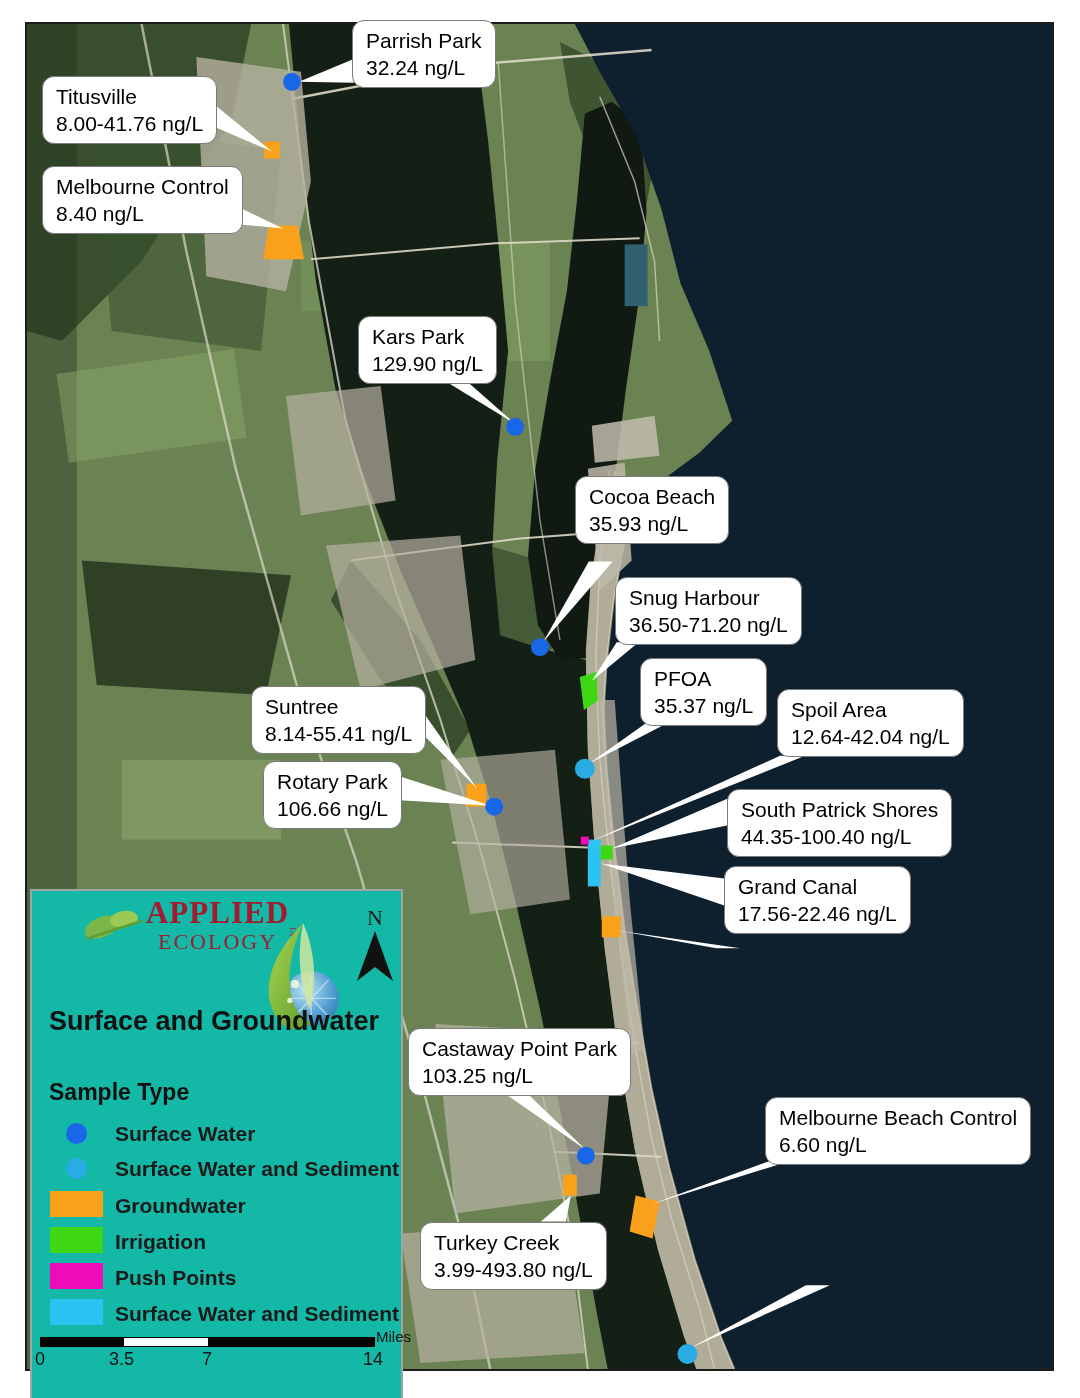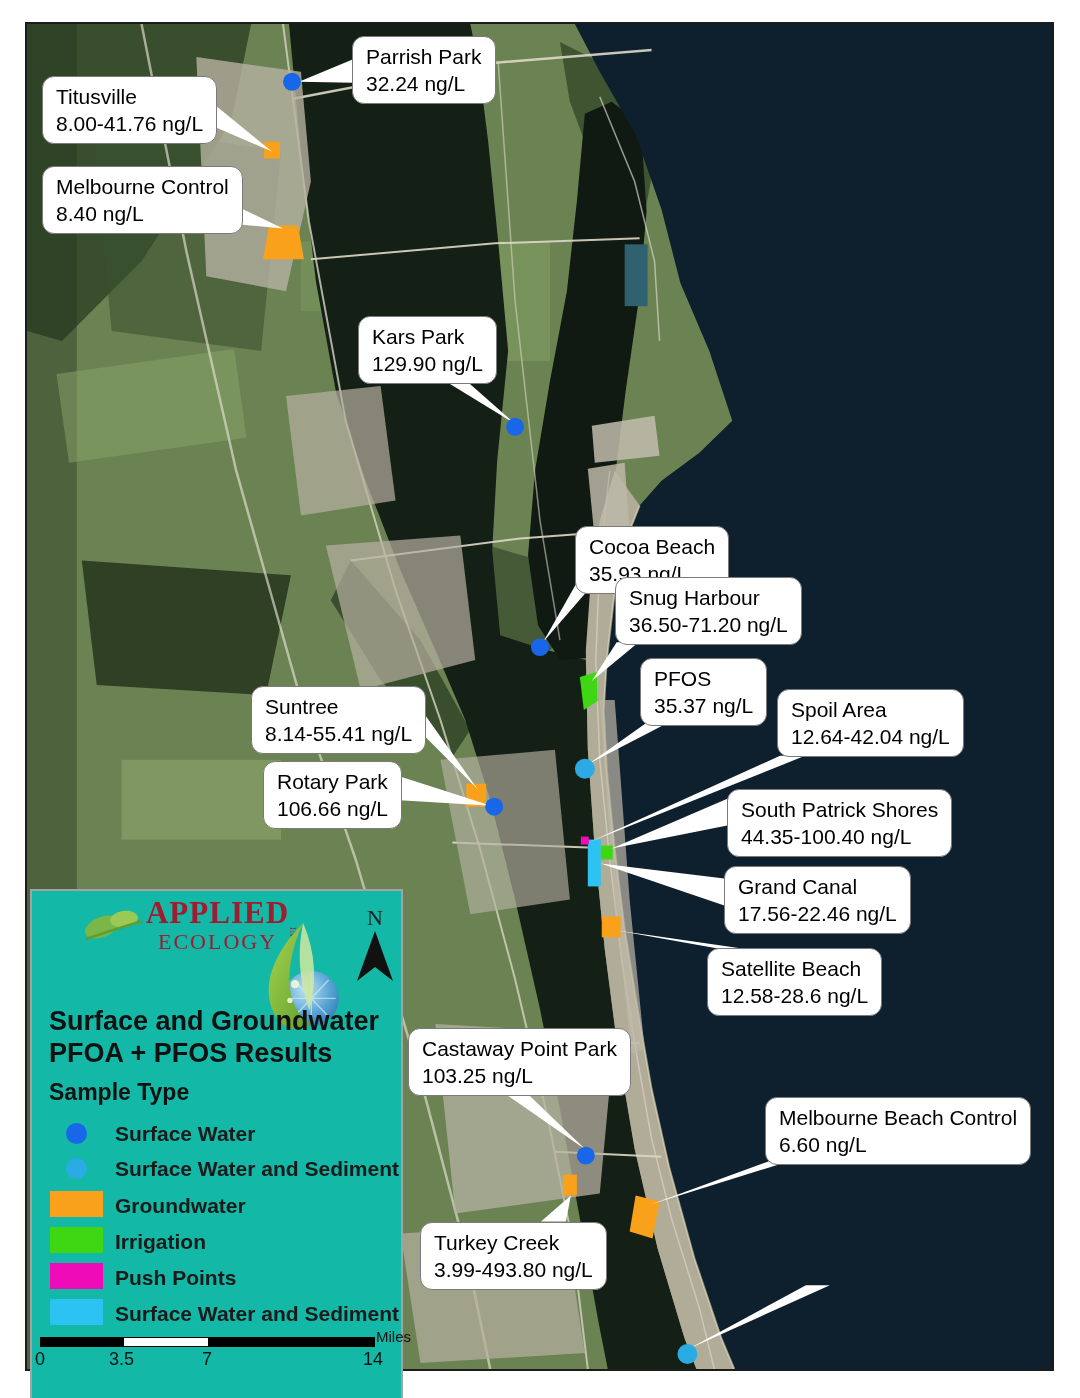--- a/index.html
+++ b/index.html
@@ -135,46 +135,46 @@
         <circle cx="540" cy="647" r="9" fill="#1867e8"></circle>
         <circle cx="585" cy="769" r="10" fill="#2aabe3"></circle>
         <rect x="581" y="837" width="8" height="8" fill="#ef0cb8"></rect>
         <circle cx="494" cy="807" r="9" fill="#1867e8"></circle>
         <circle cx="586" cy="1157" r="9" fill="#1867e8"></circle>
         <circle cx="688" cy="1356" r="10" fill="#2aabe3"></circle>
       </g>
     </svg>
   </div>
 
-  <div class="callout" style="left:352px;top:36px">
+  <div class="callout" style="left:352px;top:20px">
     <div class="c-name">Parrish Park</div>
     <div class="c-value">32.24 ng/L</div>
   </div>
   <div class="callout" style="left:42px;top:76px">
     <div class="c-name">Titusville</div>
     <div class="c-value">8.00-41.76 ng/L</div>
   </div>
   <div class="callout" style="left:42px;top:166px">
     <div class="c-name">Melbourne Control</div>
     <div class="c-value">8.40 ng/L</div>
   </div>
   <div class="callout" style="left:358px;top:316px">
     <div class="c-name">Kars Park</div>
     <div class="c-value">129.90 ng/L</div>
   </div>
-  <div class="callout" style="left:575px;top:526px">
+  <div class="callout" style="left:575px;top:476px">
     <div class="c-name">Cocoa Beach</div>
     <div class="c-value">35.93 ng/L</div>
   </div>
   <div class="callout" style="left:615px;top:577px">
     <div class="c-name">Snug Harbour</div>
     <div class="c-value">36.50-71.20 ng/L</div>
   </div>
   <div class="callout" style="left:640px;top:658px">
-    <div class="c-name">PFOS</div>
+    <div class="c-name">PFOA</div>
     <div class="c-value">35.37 ng/L</div>
   </div>
   <div class="callout" style="left:777px;top:689px">
     <div class="c-name">Spoil Area</div>
     <div class="c-value">12.64-42.04 ng/L</div>
   </div>
   <div class="callout" style="left:251px;top:686px">
     <div class="c-name">Suntree</div>
     <div class="c-value">8.14-55.41 ng/L</div>
   </div>
@@ -182,24 +182,20 @@
     <div class="c-name">Rotary Park</div>
     <div class="c-value">106.66 ng/L</div>
   </div>
   <div class="callout" style="left:727px;top:789px">
     <div class="c-name">South Patrick Shores</div>
     <div class="c-value">44.35-100.40 ng/L</div>
   </div>
   <div class="callout" style="left:724px;top:866px">
     <div class="c-name">Grand Canal</div>
     <div class="c-value">17.56-22.46 ng/L</div>
-  </div>
-  <div class="callout" style="left:707px;top:948px">
-    <div class="c-name">Satellite Beach</div>
-    <div class="c-value">12.58-28.6 ng/L</div>
   </div>
   <div class="callout" style="left:408px;top:1028px">
     <div class="c-name">Castaway Point Park</div>
     <div class="c-value">103.25 ng/L</div>
   </div>
   <div class="callout" style="left:765px;top:1097px">
     <div class="c-name">Melbourne Beach Control</div>
     <div class="c-value">6.60 ng/L</div>
   </div>
   <div class="callout" style="left:420px;top:1222px">
@@ -240,21 +236,20 @@
       <circle cx="45" cy="78" r="2.6" fill="#eef7db" opacity="0.9"></circle>
     </svg>
 
     <svg id="north" viewBox="0 0 56 84">
       <text x="28" y="20" text-anchor="middle" font-family="Liberation Serif, serif" font-size="22" fill="#222">N</text>
       <polygon points="28,26 10,76 28,62 46,76" fill="#111"></polygon>
     </svg>
 
     <div class="panel-title">
       <div>Surface and Groundwater</div>
-      <div>PFOA + PFOS Results</div>
     </div>
     <div class="section-heading">Sample Type</div>
 
     <div class="leg-row" style="top:230px">
       <span class="leg-circle sw-blue"></span>
       <span class="leg-label">Surface Water</span>
     </div>
     <div class="leg-row" style="top:265px">
       <span class="leg-circle sw-lblue"></span>
       <span class="leg-label">Surface Water and Sediment</span>

